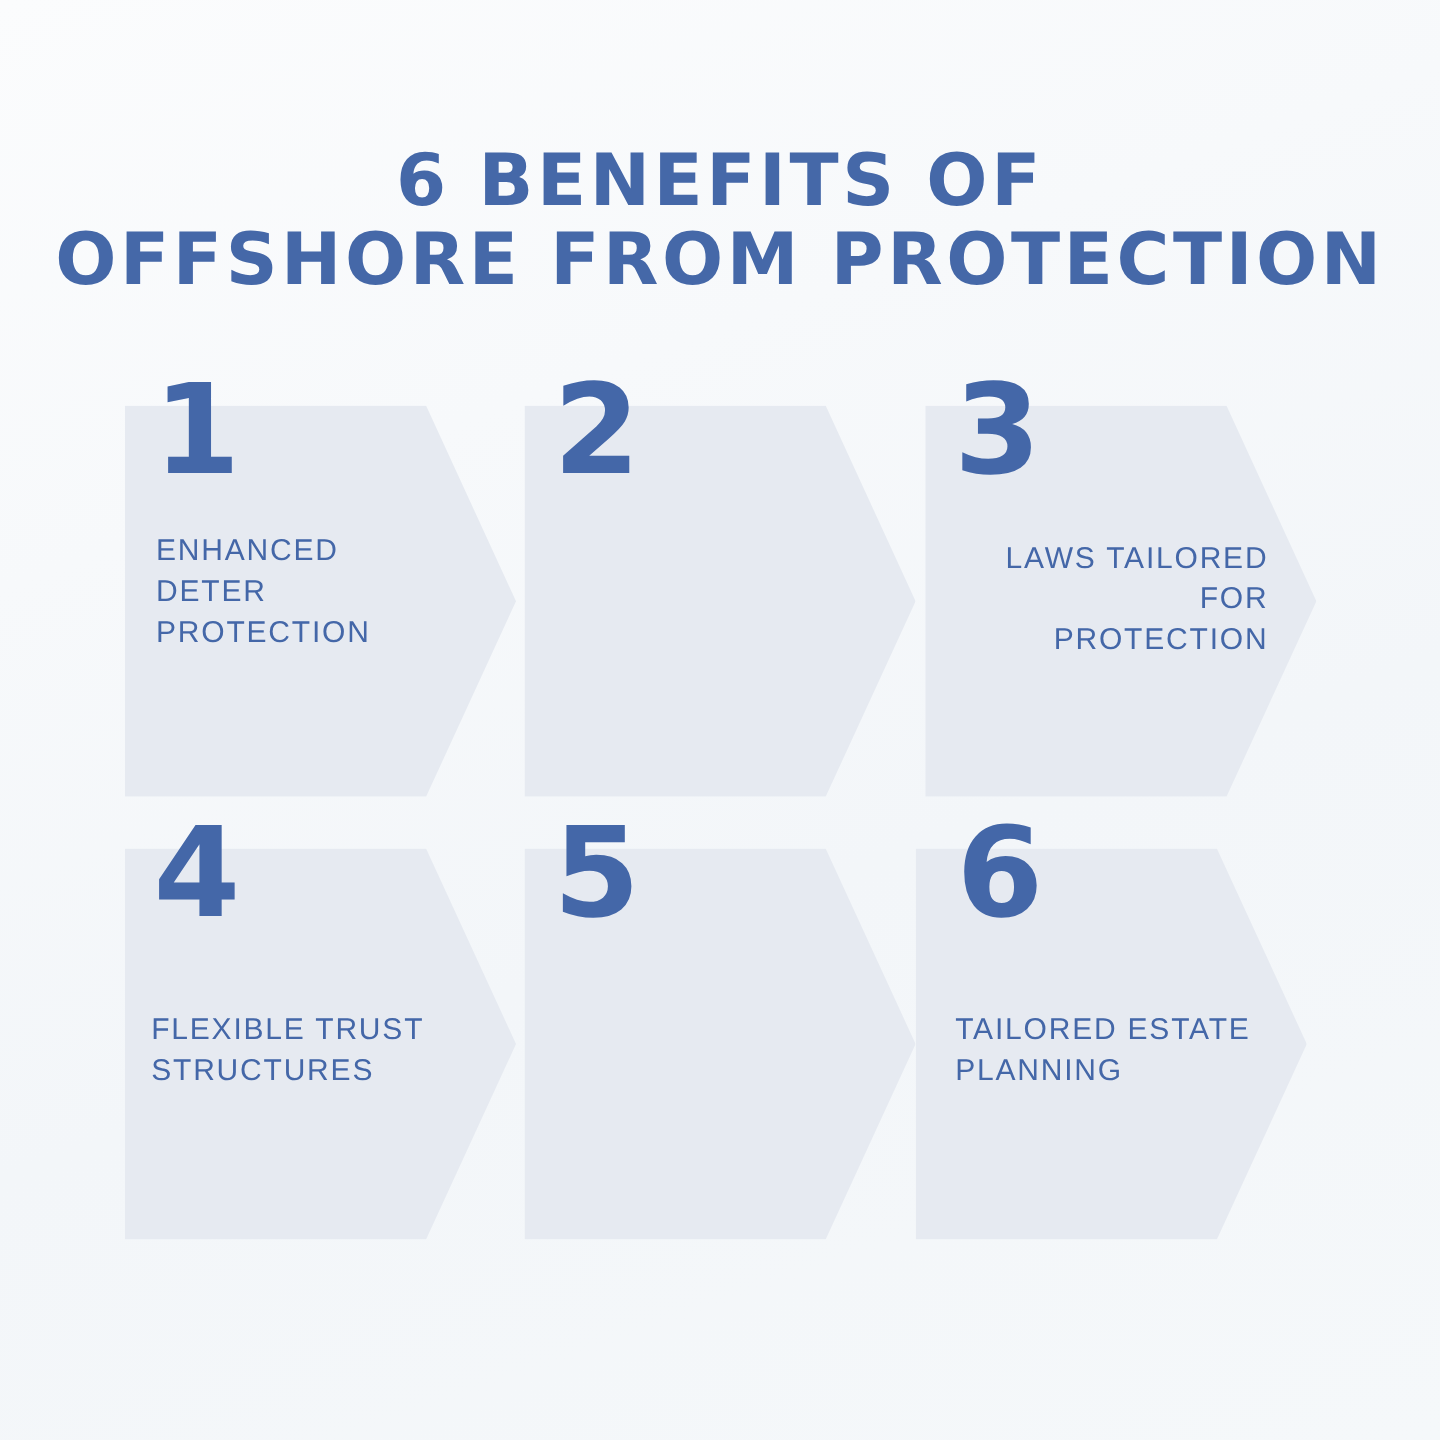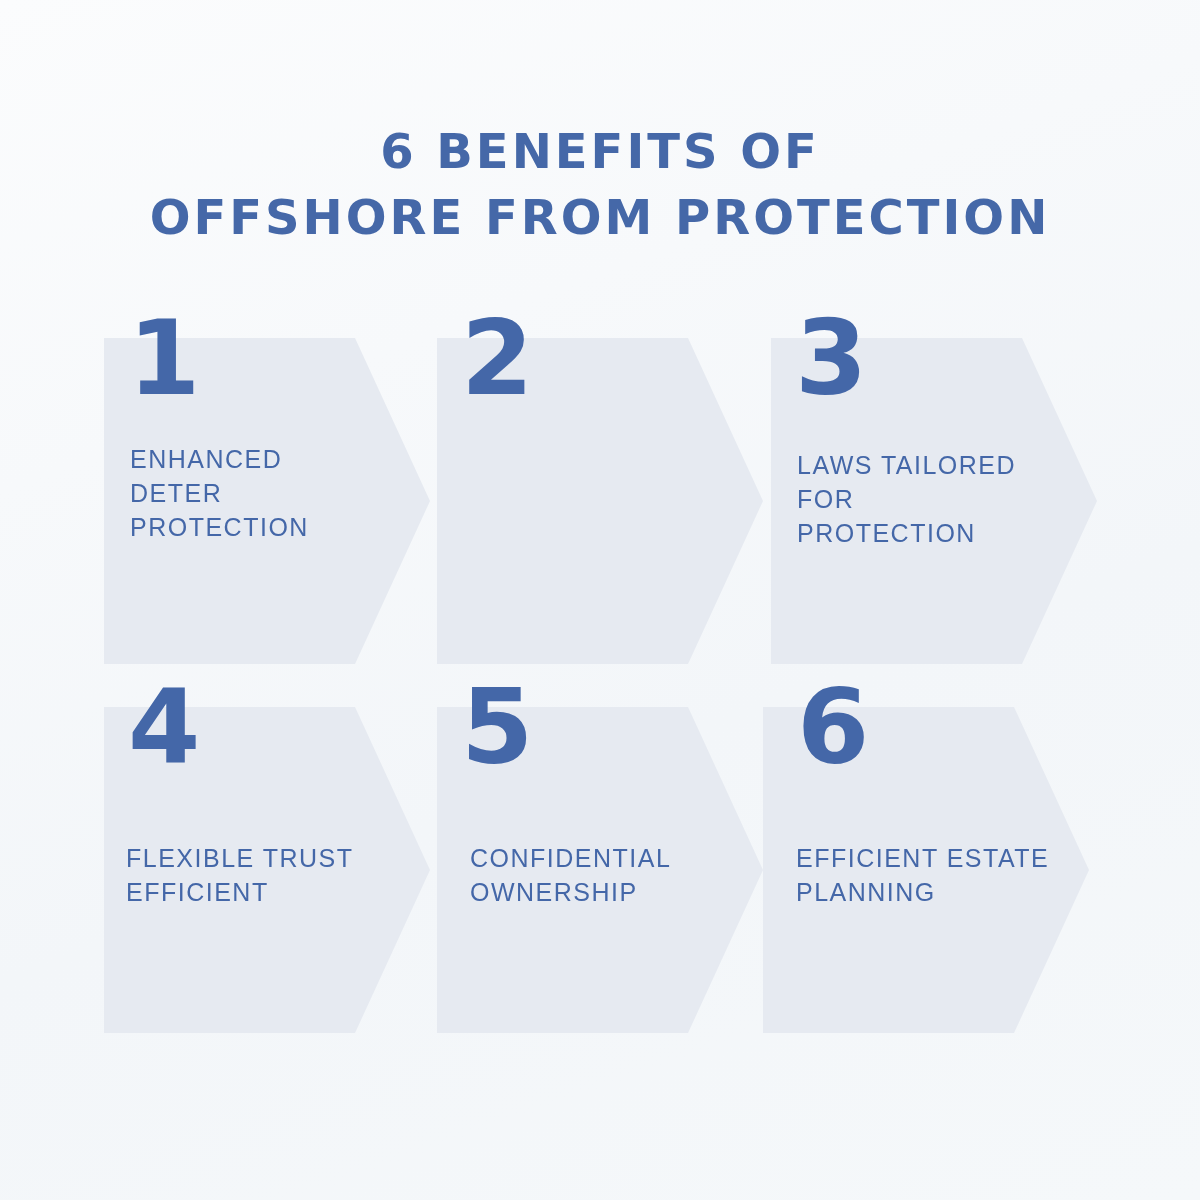--- a/index.html
+++ b/index.html
@@ -6,21 +6,21 @@
   body {
     width: 1200px; height: 1200px; overflow: hidden;
     background: linear-gradient(160deg, #fbfcfd 0%, #f3f6f9 60%, #f5f8fa 100%);
     font-family: "Liberation Sans", sans-serif;
     position: relative;
   }
   .title {
     position: absolute; left: 0; top: 118px; width: 1200px;
     text-align: center; color: #4568a8;
     font-family: "DejaVu Sans", sans-serif; font-weight: bold;
-    font-size: 48px; line-height: 66px; letter-spacing: 3px;
+    font-size: 60px; line-height: 66px; letter-spacing: 3px;
   }
   .card {
     position: absolute; width: 326px; height: 326px;
   }
   .card .shape {
     position: absolute; left: 0; top: 0; width: 100%; height: 100%;
     background: #e6eaf1;
     clip-path: polygon(0 0, 77% 0, 100% 50%, 77% 100%, 0 100%);
   }
   .card .num {
@@ -52,37 +52,35 @@
 </div>
 
 <div class="card" style="left:437px; top:338px;">
   <div class="shape"></div>
   <div class="num">2</div>
 </div>
 
 <div class="card" style="left:771px; top:338px;">
   <div class="shape"></div>
   <div class="num">3</div>
-  <div class="label" style="top:110px;">LAWS TAILORED
+  <div class="label" style="top:110px;text-align:right;">LAWS TAILORED
 FOR
 PROTECTION</div>
 </div>
 
 <div class="card" style="left:104px; top:707px;">
   <div class="shape"></div>
   <div class="num">4</div>
   <div class="label" style="top:134px; left:22px;">FLEXIBLE TRUST
-EFFICIENT</div>
+STRUCTURES</div>
 </div>
 
 <div class="card" style="left:437px; top:707px;">
   <div class="shape"></div>
   <div class="num">5</div>
-  <div class="label" style="top:134px; left:33px;">CONFIDENTIAL
-OWNERSHIP</div>
 </div>
 
 <div class="card" style="left:763px; top:707px;">
   <div class="shape"></div>
   <div class="num" style="left:34px;">6</div>
-  <div class="label" style="top:134px; left:33px;">EFFICIENT ESTATE
+  <div class="label" style="top:134px; left:33px;">TAILORED ESTATE
 PLANNING</div>
 </div>
 
 </body></html>

